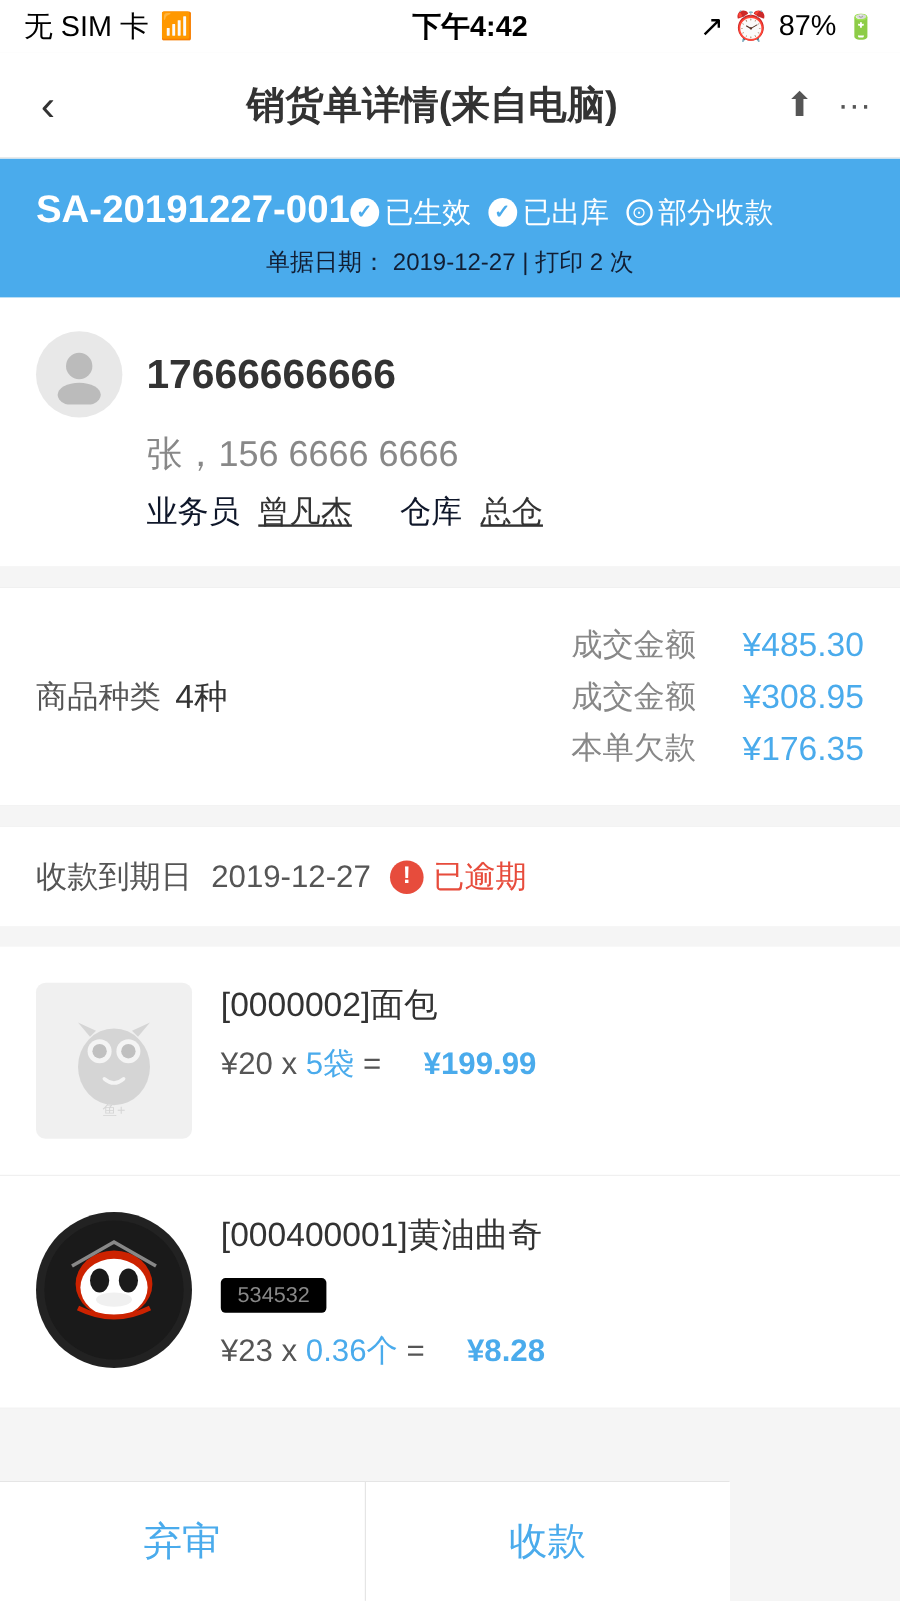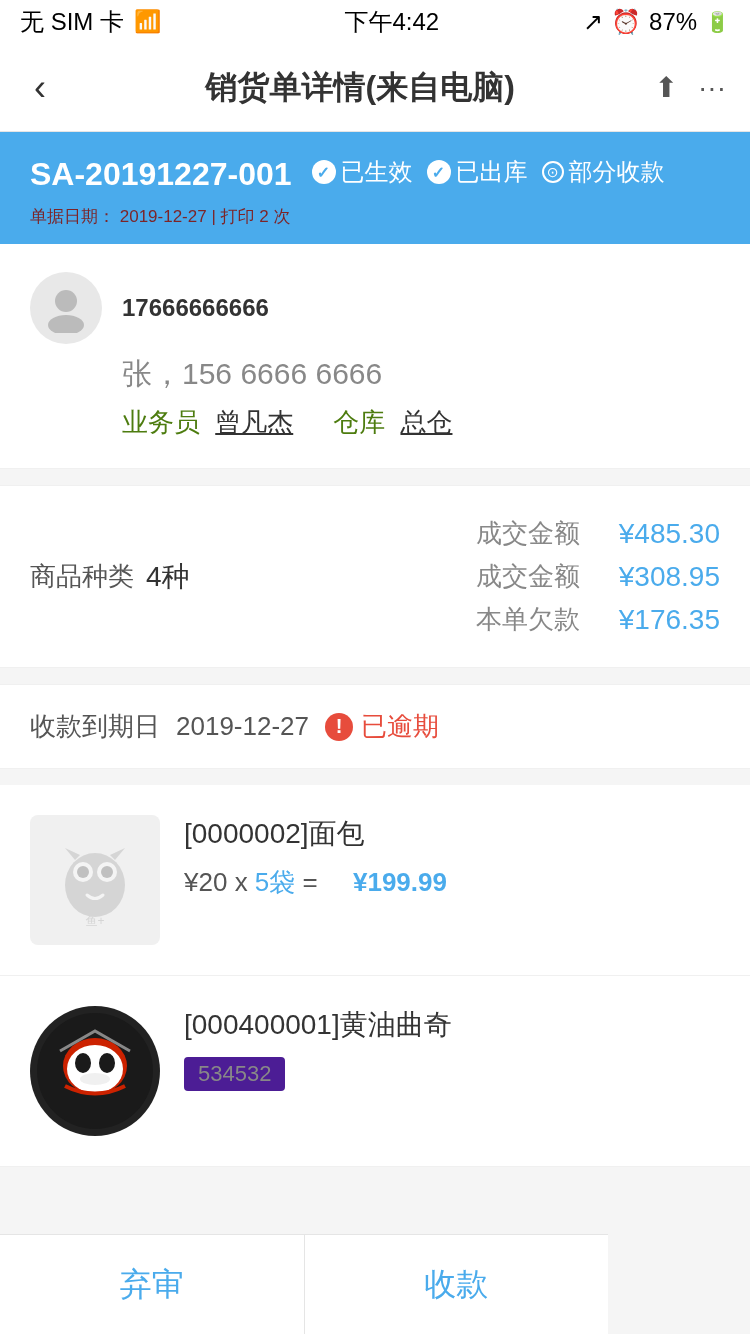--- a/index.html
+++ b/index.html
@@ -64,22 +64,21 @@
     }
 
     
     .header-banner {
       background: #4AABEC;
       padding: 24px 30px 16px;
       color: #fff;
     }
     .banner-top {
       display: flex;
-      align-items: flex-start;
-      gap: 20px;
+      align-items: flex-end;
       margin-bottom: 12px;
     }
     .banner-order-no {
       font-size: 32px;
       font-weight: 700;
       color: #fff;
     }
     .banner-badges {
       display: flex;
       align-items: center;
@@ -108,23 +107,24 @@
       width: 22px;
       height: 22px;
       border: 2px solid #fff;
       border-radius: 50%;
       display: flex;
       align-items: center;
       justify-content: center;
       font-size: 14px;
     }
     .banner-date {
-      font-size: 17px;
-      color: #7f1d1d;
+      font-size: 20px;
+      color: #0f172a;
       opacity: 0.95;
+      text-align: center;
     }
 
     
     .customer-section {
       background: #fff;
       padding: 28px 30px;
       margin-bottom: 0;
       border-bottom: 1px solid #f0f0f0;
     }
     .customer-row {
@@ -141,40 +141,40 @@
       display: flex;
       align-items: center;
       justify-content: center;
       flex-shrink: 0;
     }
     .avatar svg {
       width: 50px;
       height: 50px;
     }
     .customer-name {
-      font-size: 24px;
+      font-size: 34px;
       font-weight: 600;
       color: #333;
       text-align: right;
     }
     .customer-info {
       font-size: 30px;
       color: #888;
       margin-bottom: 10px;
       padding-left: 92px;
     }
     .customer-meta {
       display: flex;
       align-items: center;
       font-size: 26px;
       color: #555;
       padding-left: 92px;
       gap: 40px;
     }
-    .meta-label { color: #4d7c0f; }
+    .meta-label { color: #0f172a; }
     .meta-value { color: #333; margin-left: 8px; text-decoration: underline; }
 
     
     .summary-section {
       background: #fff;
       padding: 30px 30px;
       margin-top: 16px;
       border-top: 1px solid #f0f0f0;
       border-bottom: 1px solid #f0f0f0;
     }
@@ -301,23 +301,23 @@
       flex: 1;
     }
     .product-name {
       font-size: 28px;
       color: #333;
       margin-bottom: 12px;
       font-weight: 500;
     }
     .product-badge {
       display: inline-block;
-      background: #4c1d95;
+      background: #000000;
       color: #888;
-      font-size: 22px;
+      font-size: 18px;
       padding: 4px 14px;
       border-radius: 4px;
       margin-bottom: 14px;
     }
     .product-price {
       font-size: 26px;
       color: #555;
     }
     .product-price .quantity {
       color: #4AABEC;
@@ -357,21 +357,21 @@
     }
   </style>
 </head>
 <body>
 
 <div class="status-bar">
   <div class="status-left">
     <span>无 SIM 卡</span>
     <span class="wifi-icon">📶</span>
   </div>
-  <div style="font-weight:400;margin-left:39px;">下午4:42</div>
+  <div style="font-weight:700;margin-left:39px;">下午4:42</div>
   <div class="status-right">
     <span>↗</span>
     <span>⏰</span>
     <span>87%</span>
     <span style="font-size:20px;">🔋</span>
   </div>
 </div>
 
 <div class="nav-bar">
   <span class="nav-back">‹</span>
@@ -505,20 +505,27 @@
           <ellipse cx="48" cy="52" rx="8" ry="10" fill="#1a1a1a"></ellipse>
           <ellipse cx="72" cy="52" rx="8" ry="10" fill="#1a1a1a"></ellipse>
           <ellipse cx="60" cy="68" rx="15" ry="6" fill="#f0f0f0"></ellipse>
           <path d="M30 75 Q60 90 90 75" stroke="#cc2200" stroke-width="4" fill="none"></path>
           <path d="M25 40 L60 20 L95 40" stroke="#888" stroke-width="3" fill="none"></path>
         </svg>
       </div>
       <div class="product-details">
         <div class="product-name">[000400001]黄油曲奇</div>
         <div class="product-badge">534532</div>
+        <div class="product-price">
+          <span>¥23</span>
+          <span> x </span>
+          <span class="quantity">0.36个</span>
+          <span> = </span>
+          <span class="total">¥8.28</span>
+        </div>
       </div>
     </div>
 
   </div>
 </div>
 
 <div style="height: 100px;"></div>
 
 <div class="bottom-bar">
   <div class="bottom-btn">弃审</div>

